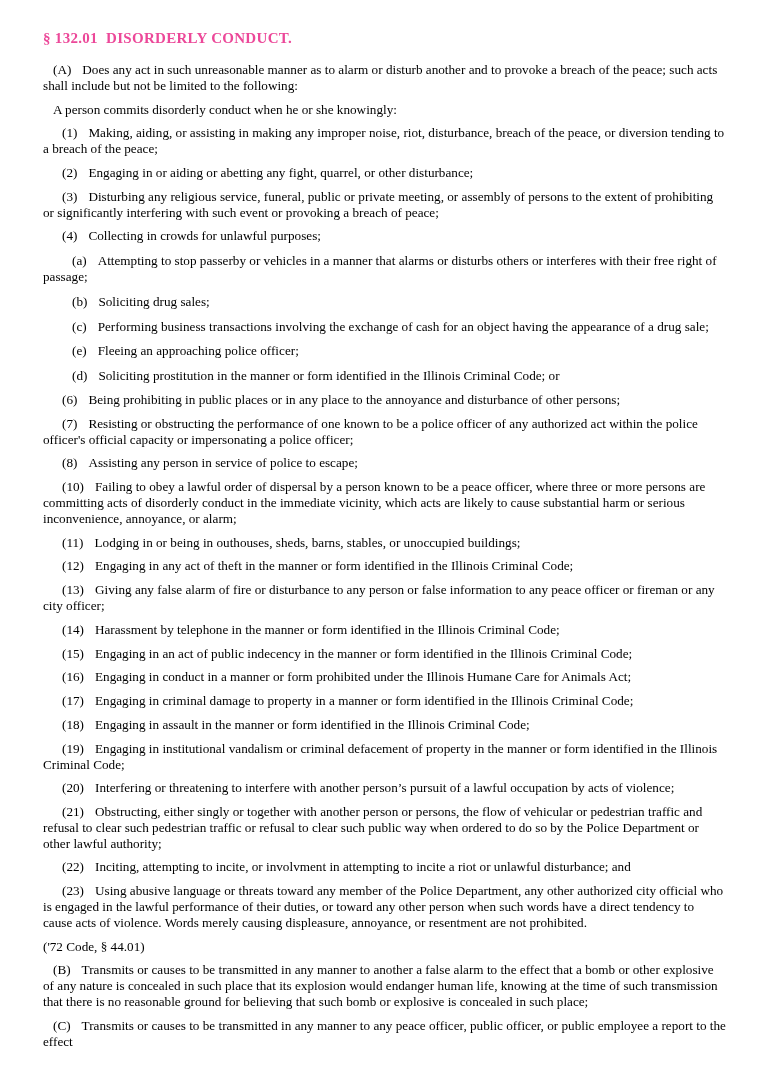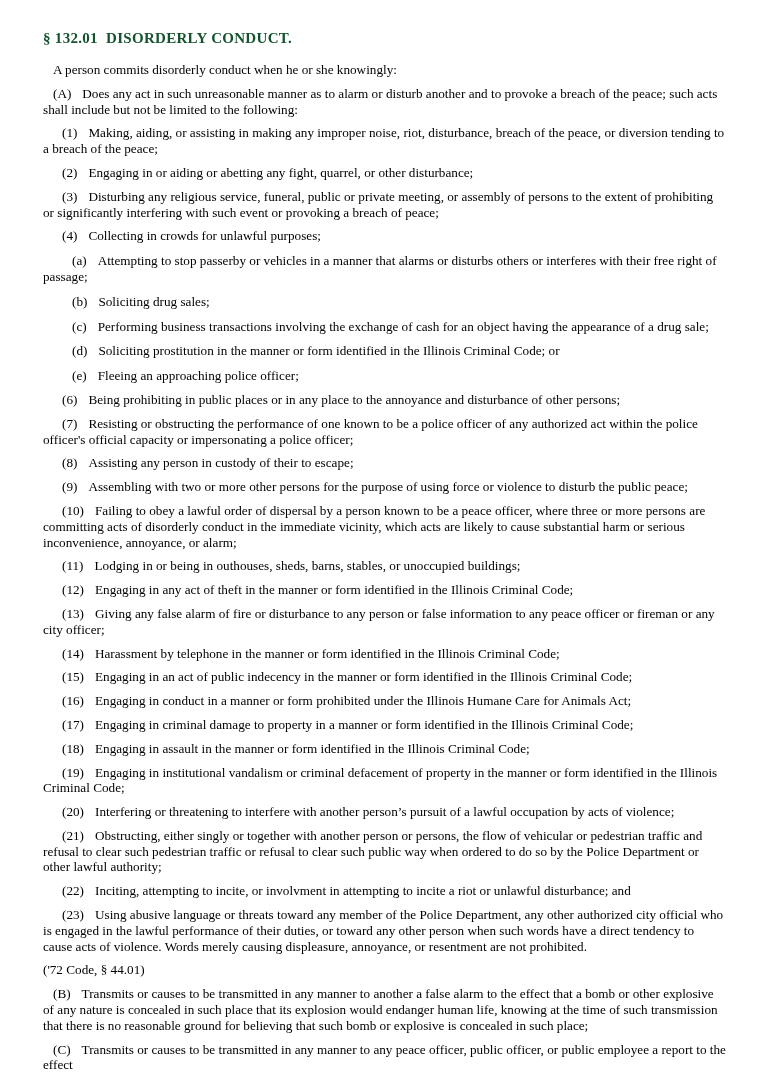--- a/index.html
+++ b/index.html
@@ -33,37 +33,36 @@
   .level-0 { text-indent: 0; }
   .level-1 { text-indent: 10px; }
   .level-2 { text-indent: 19px; }
   .level-3 { text-indent: 29px; margin-top: 9px; }
   .label { margin-right: 11px; }
 </style>
 </head>
 <body style="background: rgb(255, 255, 255);">
 
 <div class="page" style="color: rgb(0, 0, 0);">
-  <h1 class="heading" style="color: #14532d;">§ 132.01  DISORDERLY CONDUCT.</h1>
+  <h1 class="heading" style="color: #ec4899;">§ 132.01  DISORDERLY CONDUCT.</h1>
   <div id="paragraphs">
+      <p class="para level-1"><span class="label">(A)</span><span>Does any act in such unreasonable manner as to alarm or disturb another and to provoke a breach of the peace; such acts shall include but not be limited to the following:</span></p>
       <p class="para level-1"><span>A person commits disorderly conduct when he or she knowingly:</span></p>
-      <p class="para level-1"><span class="label">(A)</span><span>Does any act in such unreasonable manner as to alarm or disturb another and to provoke a breach of the peace; such acts shall include but not be limited to the following:</span></p>
       <p class="para level-2"><span class="label">(1)</span><span>Making, aiding, or assisting in making any improper noise, riot, disturbance, breach of the peace, or diversion tending to a breach of the peace;</span></p>
       <p class="para level-2"><span class="label">(2)</span><span>Engaging in or aiding or abetting any fight, quarrel, or other disturbance;</span></p>
       <p class="para level-2"><span class="label">(3)</span><span>Disturbing any religious service, funeral, public or private meeting, or assembly of persons to the extent of prohibiting or significantly interfering with such event or provoking a breach of peace;</span></p>
       <p class="para level-2"><span class="label">(4)</span><span>Collecting in crowds for unlawful purposes;</span></p>
       <p class="para level-3"><span class="label">(a)</span><span>Attempting to stop passerby or vehicles in a manner that alarms or disturbs others or interferes with their free right of passage;</span></p>
       <p class="para level-3"><span class="label">(b)</span><span>Soliciting drug sales;</span></p>
       <p class="para level-3"><span class="label">(c)</span><span>Performing business transactions involving the exchange of cash for an object having the appearance of a drug sale;</span></p>
+      <p class="para level-3"><span class="label">(e)</span><span>Fleeing an approaching police officer;</span></p>
       <p class="para level-3"><span class="label">(d)</span><span>Soliciting prostitution in the manner or form identified in the Illinois Criminal Code; or</span></p>
-      <p class="para level-3"><span class="label">(e)</span><span>Fleeing an approaching police officer;</span></p>
       <p class="para level-2"><span class="label">(6)</span><span>Being prohibiting in public places or in any place to the annoyance and disturbance of other persons;</span></p>
       <p class="para level-2"><span class="label">(7)</span><span>Resisting or obstructing the performance of one known to be a police officer of any authorized act within the police officer's official capacity or impersonating a police officer;</span></p>
-      <p class="para level-2"><span class="label">(8)</span><span>Assisting any person in custody of their to escape;</span></p>
-      <p class="para level-2"><span class="label">(9)</span><span>Assembling with two or more other persons for the purpose of using force or violence to disturb the public peace;</span></p>
+      <p class="para level-2"><span class="label">(8)</span><span>Assisting any person in service of police to escape;</span></p>
       <p class="para level-2"><span class="label">(10)</span><span>Failing to obey a lawful order of dispersal by a person known to be a peace officer, where three or more persons are committing acts of disorderly conduct in the immediate vicinity, which acts are likely to cause substantial harm or serious inconvenience, annoyance, or alarm;</span></p>
       <p class="para level-2"><span class="label">(11)</span><span>Lodging in or being in outhouses, sheds, barns, stables, or unoccupied buildings;</span></p>
       <p class="para level-2"><span class="label">(12)</span><span>Engaging in any act of theft in the manner or form identified in the Illinois Criminal Code;</span></p>
       <p class="para level-2"><span class="label">(13)</span><span>Giving any false alarm of fire or disturbance to any person or false information to any peace officer or fireman or any city officer;</span></p>
       <p class="para level-2"><span class="label">(14)</span><span>Harassment by telephone in the manner or form identified in the Illinois Criminal Code;</span></p>
       <p class="para level-2"><span class="label">(15)</span><span>Engaging in an act of public indecency in the manner or form identified in the Illinois Criminal Code;</span></p>
       <p class="para level-2"><span class="label">(16)</span><span>Engaging in conduct in a manner or form prohibited under the Illinois Humane Care for Animals Act;</span></p>
       <p class="para level-2"><span class="label">(17)</span><span>Engaging in criminal damage to property in a manner or form identified in the Illinois Criminal Code;</span></p>
       <p class="para level-2"><span class="label">(18)</span><span>Engaging in assault in the manner or form identified in the Illinois Criminal Code;</span></p>
       <p class="para level-2"><span class="label">(19)</span><span>Engaging in institutional vandalism or criminal defacement of property in the manner or form identified in the Illinois Criminal Code;</span></p>

